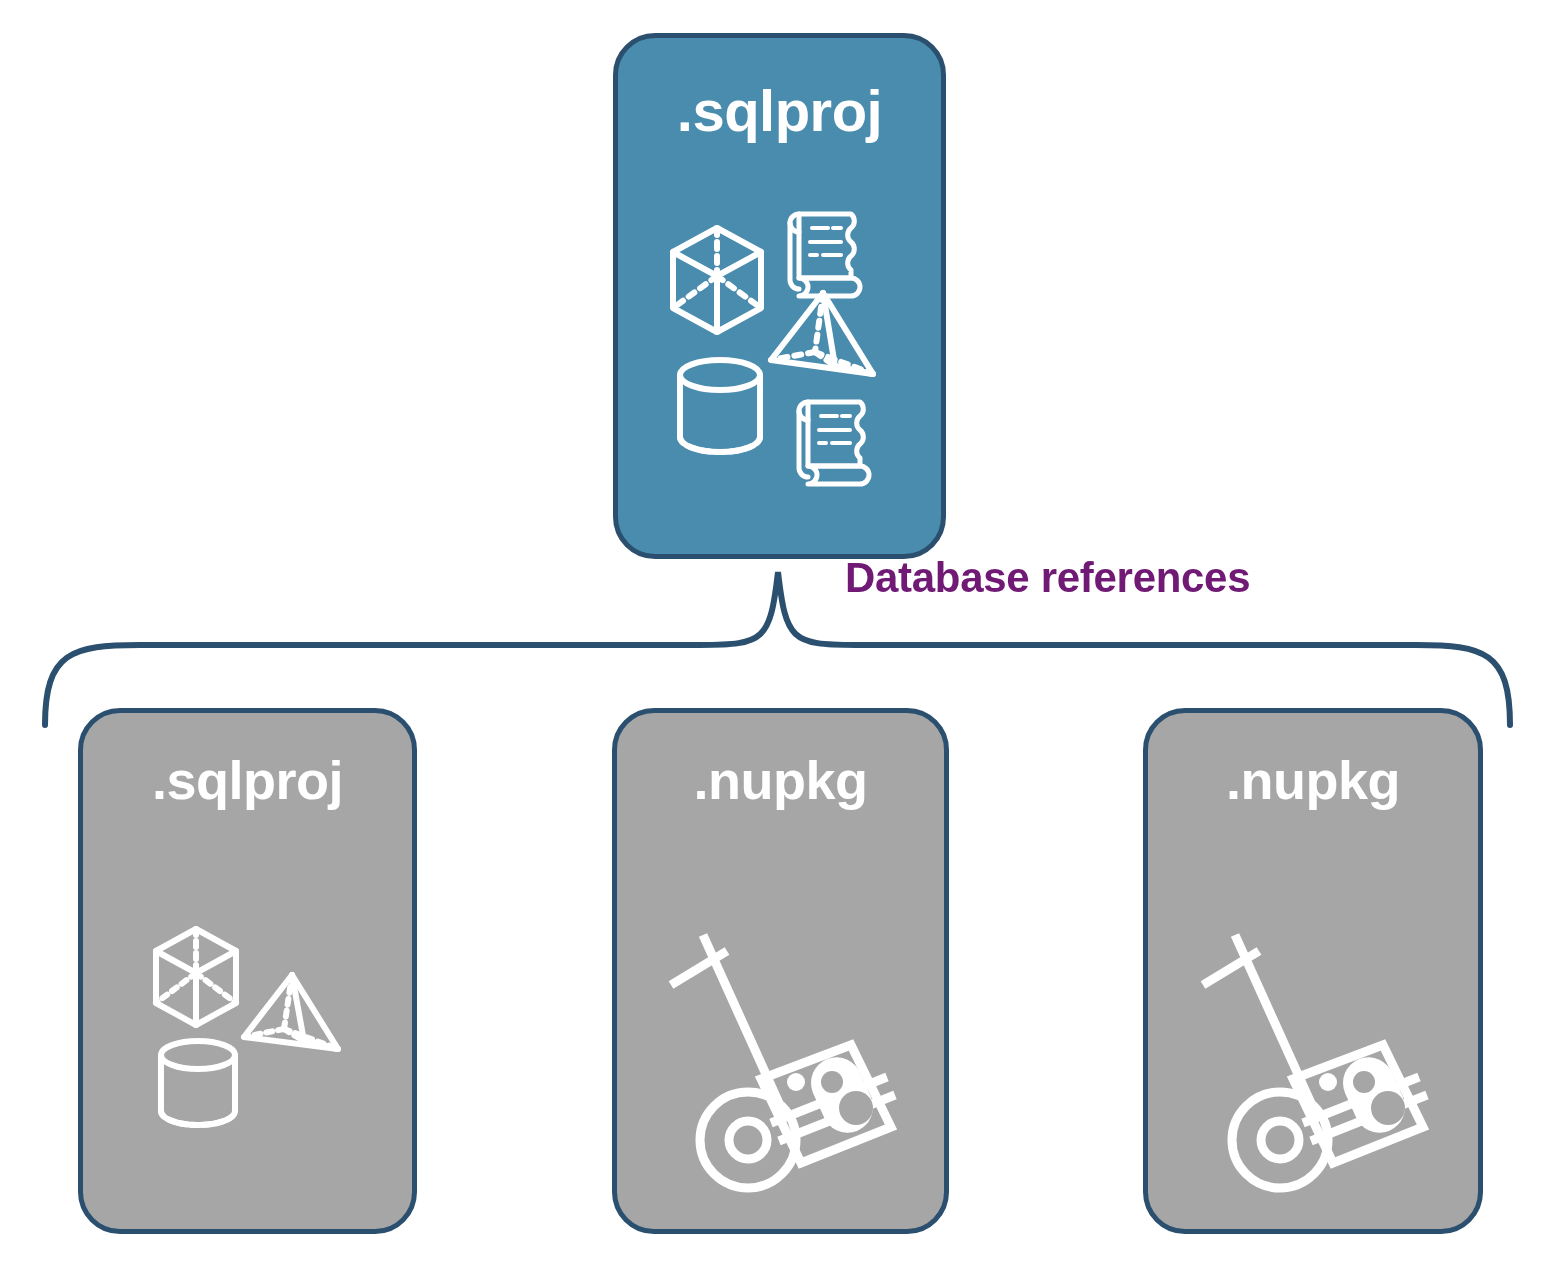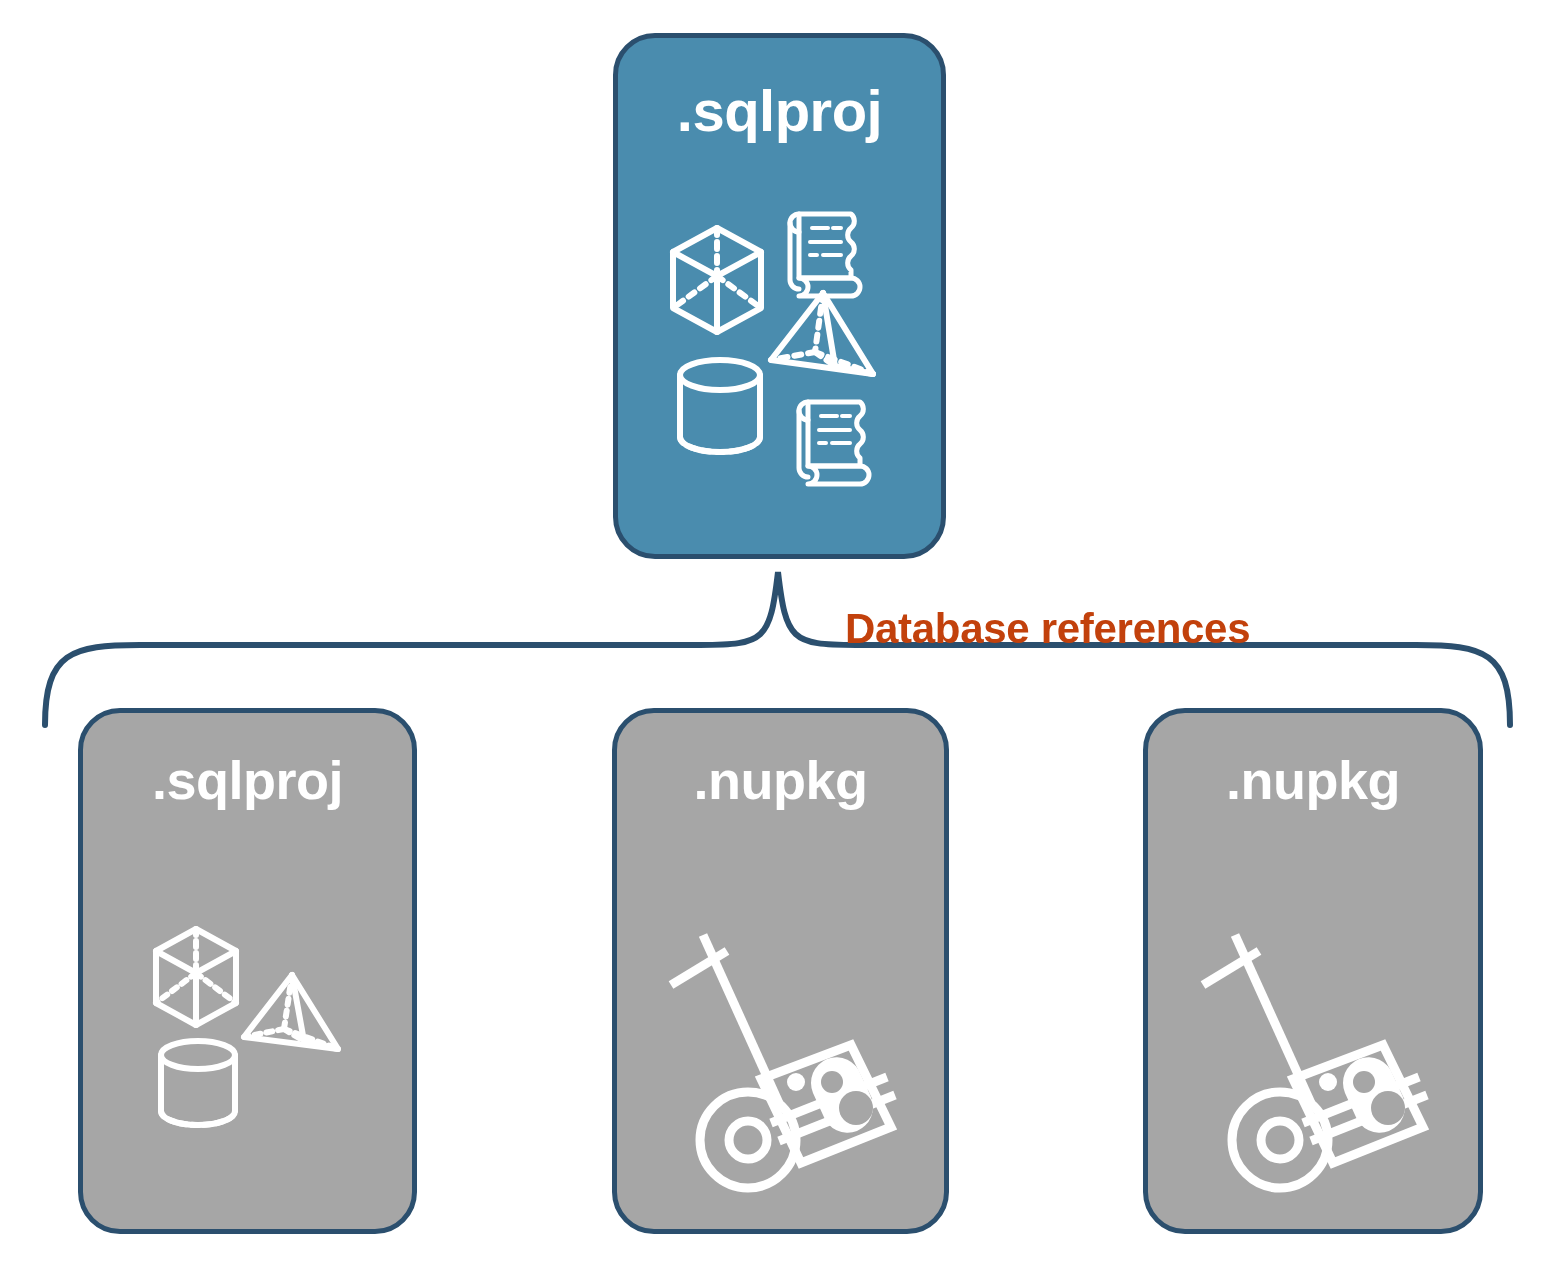--- a/index.html
+++ b/index.html
@@ -92,24 +92,24 @@
   #brace-layer {
     position: absolute;
     left: 0; top: 540px;
     width: 1566px; height: 220px;
     pointer-events: none;
   }
 
   #brace-label {
     position: absolute;
     left: 845px;
-    top: 605px;
+    top: 554px;
     font-size: 42px;
     font-weight: bold;
-    color: #c2410c;
+    color: #701a75;
     letter-spacing: -0.3px;
     white-space: nowrap;
     user-select: none;
   }
 </style>
 </head>
 <body>
 
 <div id="diagram">
 

